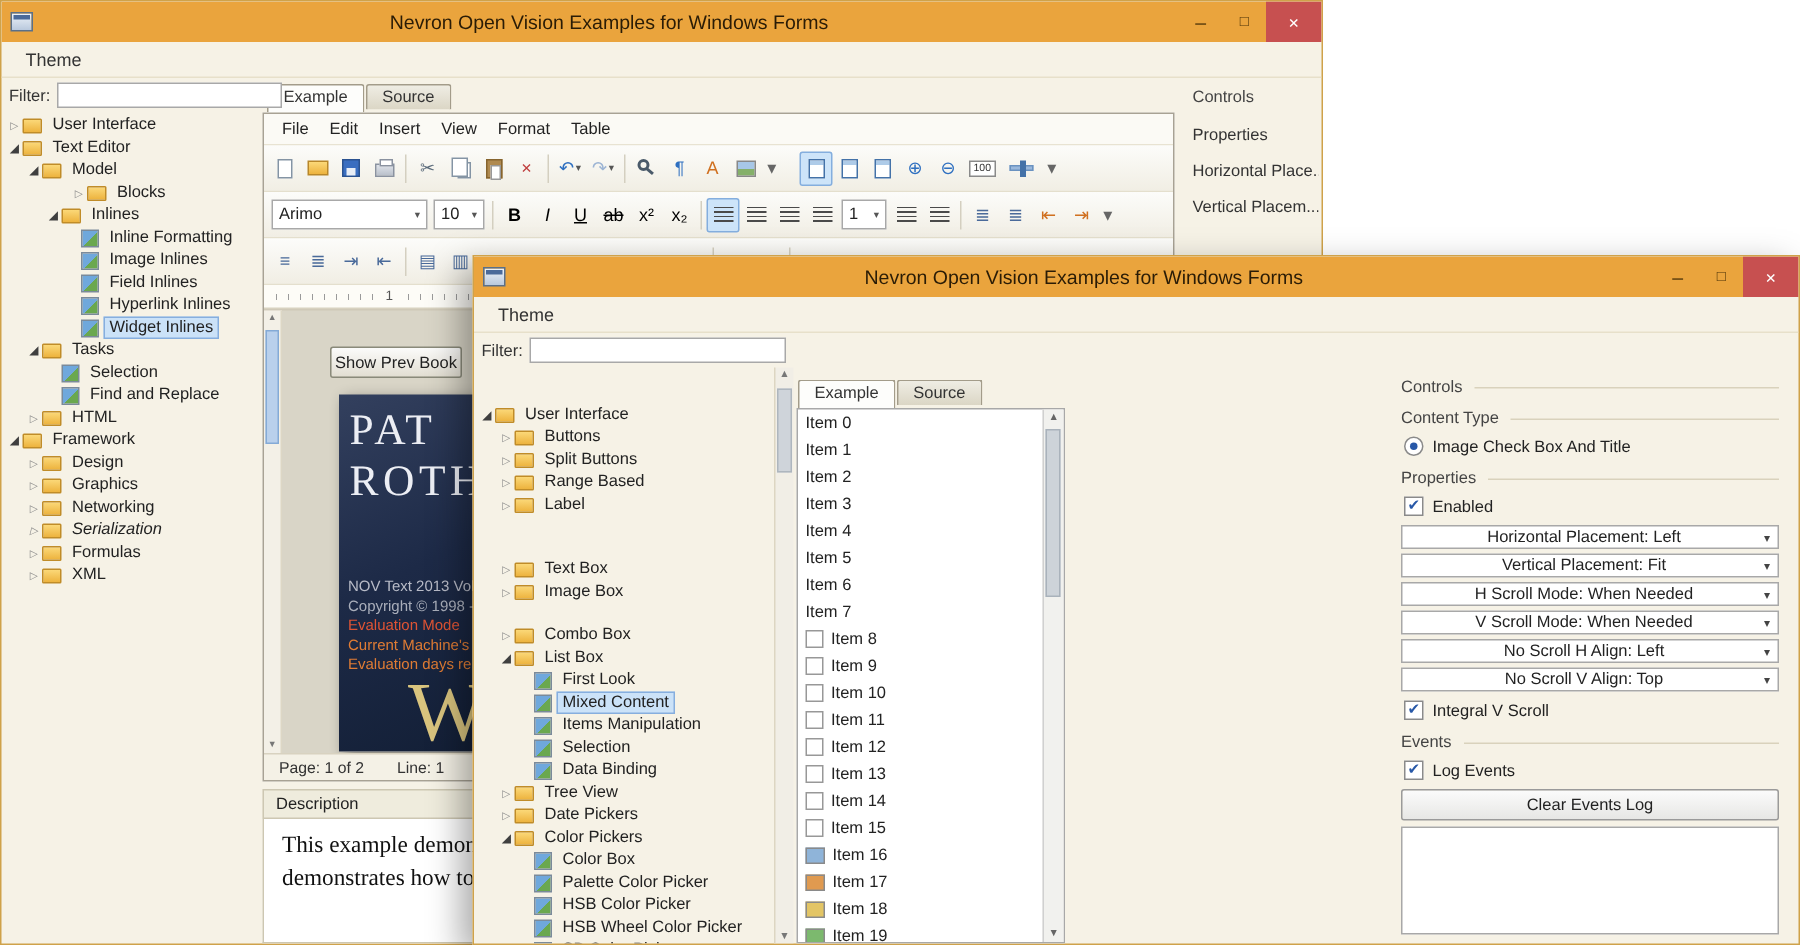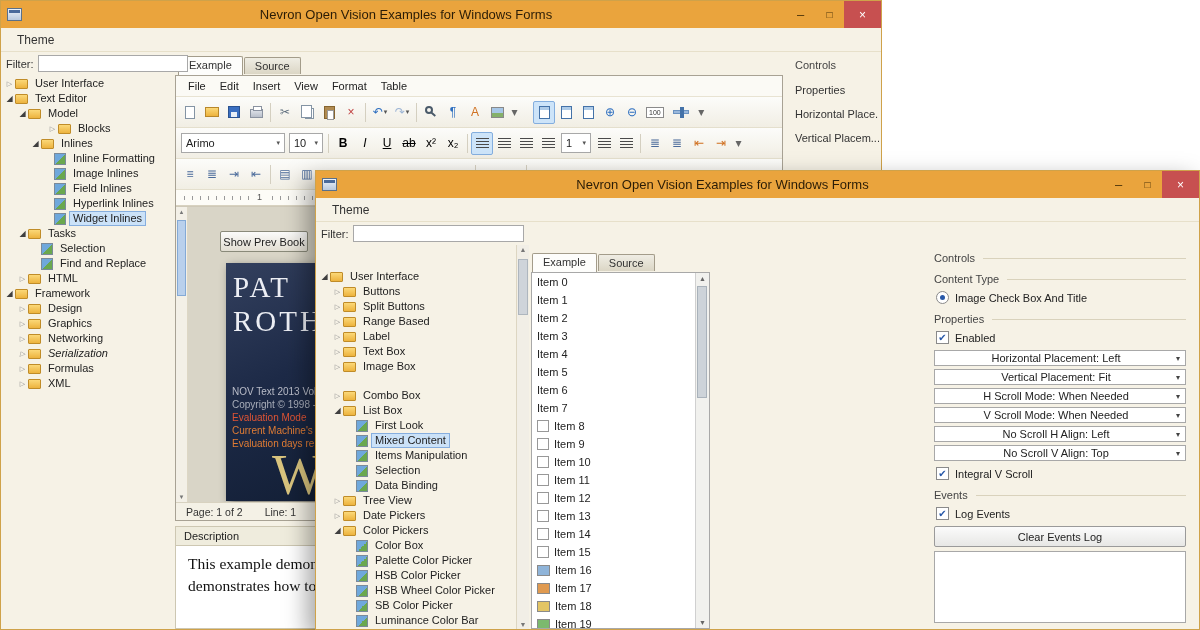--- a/index.html
+++ b/index.html
@@ -42,21 +42,21 @@
 .trow.sel .tlbl{background:#cbe2f8;border-color:#86aede;}
 
 .tree-sb{position:absolute;right:0;top:23px;bottom:0;width:13px;background:#f1eee6;border-left:1px solid #ddd6c2;font-size:7px;color:#777;}
 .tree-sb .vs-up{position:absolute;top:1px;left:0;right:0;text-align:center;}
 .tree-sb .vs-down{position:absolute;bottom:1px;left:0;right:0;text-align:center;}
 .tree-sb .thumb{position:absolute;left:1px;top:14px;width:10px;height:56px;background:#cfd4da;border:1px solid #aeb6be;}
 
 .center-col{display:flex;flex-direction:column;min-height:0;}
 #back-window .center-col{width:608px;}
 #front-window .center-col{width:392px;}
-.tabstrip{display:flex;align-items:center;padding-left:3px;flex:0 0 19px;}
+.tabstrip{display:flex;align-items:flex-start;padding-left:3px;flex:0 0 19px;}
 #back-window .tabstrip{margin-top:4px;}
 #front-window .tabstrip{margin-top:31px;}
 .tab{font-size:11px;padding:2px 10px;border:1px solid #a39c8a;border-bottom:none;background:linear-gradient(#efede4,#dbd6c5);color:#333;margin-right:1px;border-radius:2px 2px 0 0;}
 .tab.active{background:#fdfdfb;padding-bottom:4px;}
 
 .editor{flex:0 0 446px;display:flex;flex-direction:column;border:1px solid #a8a294;background:#fff;min-height:0;}
 .ed-menu{flex:0 0 21px;display:flex;align-items:center;padding:0 5px;background:#fbfaf5;border-bottom:1px solid #e8e3d2;}
 .ed-menu span{font-size:11px;padding:2px 7px;color:#222;}
 .tb{flex:0 0 31px;display:flex;align-items:center;padding:0 3px;background:linear-gradient(#fcfcfa,#f1eee4);border-bottom:1px solid #e4dfcd;overflow:hidden;}
 .tbtn{height:23px;min-width:22px;padding:0 2px;display:inline-flex;align-items:center;justify-content:center;border:1px solid transparent;border-radius:2px;flex:0 0 auto;}
@@ -582,21 +582,21 @@
           <div class="trow" style="padding-left: 16px;">
             <span class="arr">▷</span>
             <span class="fic"></span>
             <span class="tlbl">Range Based</span>
           </div>
           <div class="trow" style="padding-left: 16px;">
             <span class="arr">▷</span>
             <span class="fic"></span>
             <span class="tlbl">Label</span>
           </div>
-          <div class="trow" style="padding-left: 16px;">
+          <div class="trow" style="padding-left: 16px; margin-top: 28px;">
             <span class="arr">▷</span>
             <span class="fic"></span>
             <span class="tlbl">Text Box</span>
           </div>
           <div class="trow" style="padding-left: 16px;">
             <span class="arr">▷</span>
             <span class="fic"></span>
             <span class="tlbl">Image Box</span>
           </div>
           <div class="trow" style="padding-left: 16px; margin-top: 14px;">

